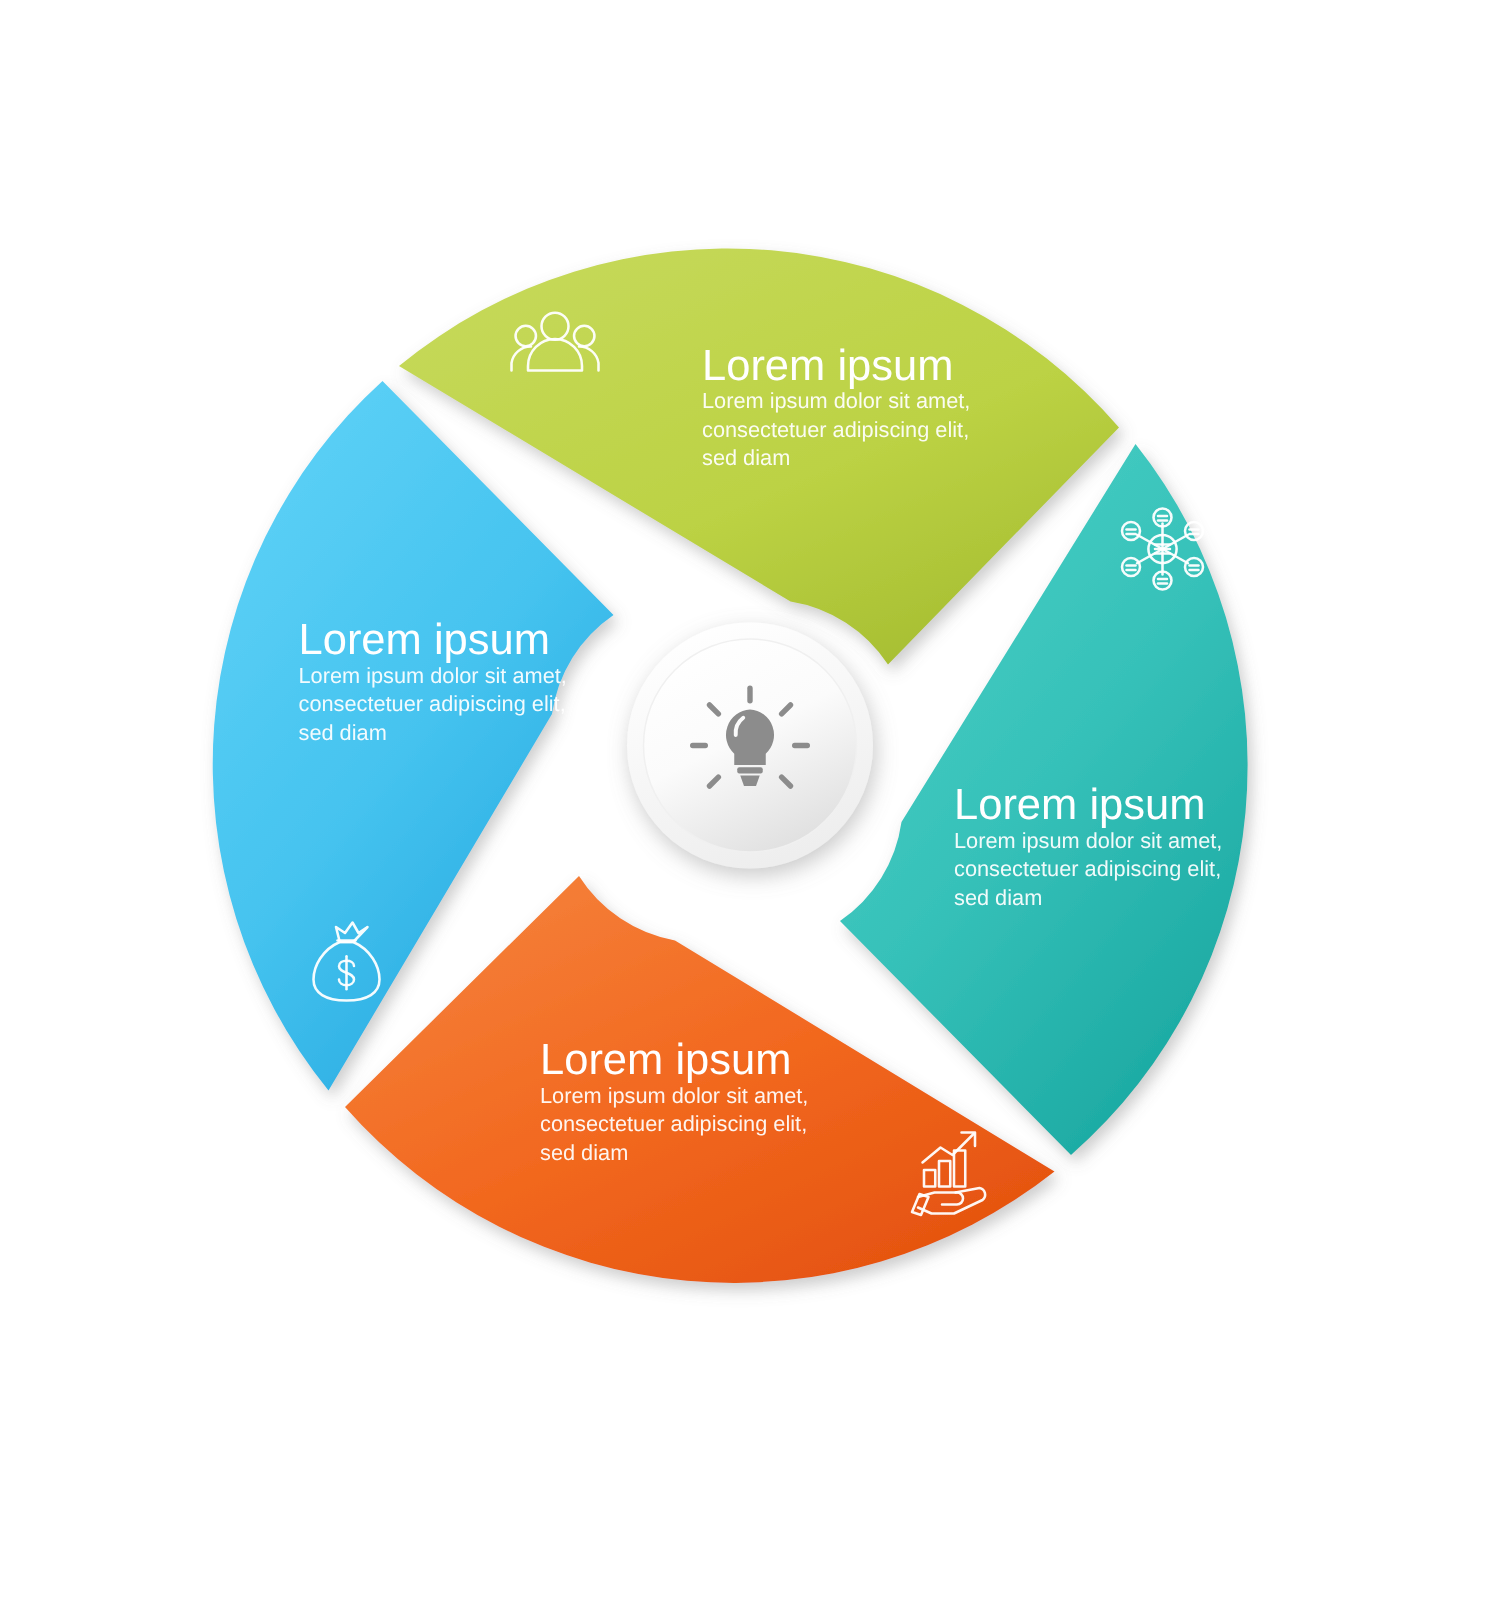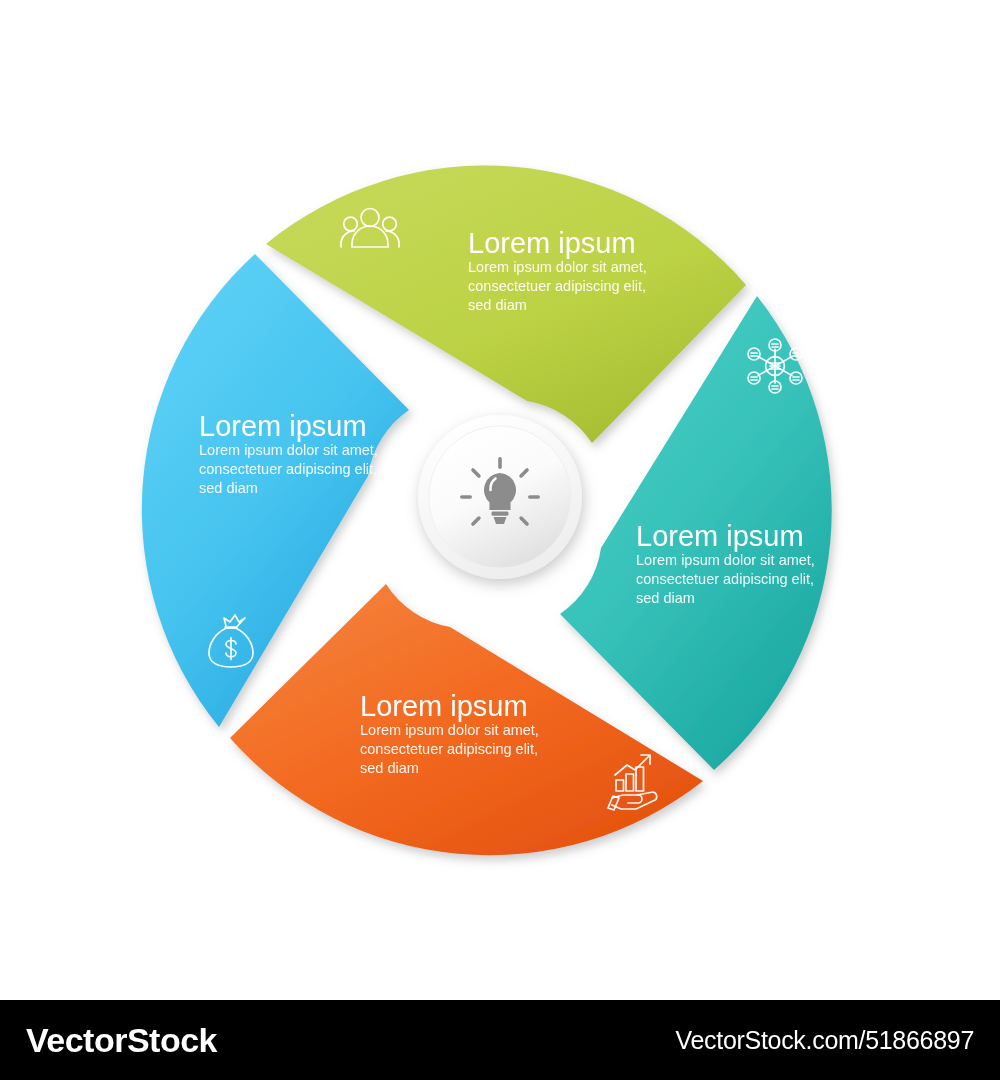--- a/index.html
+++ b/index.html
@@ -264,18 +264,14 @@
           <path d="M -4.5 -18.5 A 13 13 0 0 0 -9.5 -7" fill="none" stroke="#fbfbfb" stroke-width="2.6" stroke-linecap="round"></path>
 
           <rect x="-8.5" y="14.5" width="17" height="4.2" rx="1.4"></rect>
           <path d="M -6.5 20 L 6.5 20 L 4 27 L -4 27 Z"></path>
         </g>
       </g>
     </svg>
 
   </div>
 
-  <div id="footer">
-    <span class="brand">VectorStock</span>
-    <span class="url">VectorStock.com/51866897</span>
-  </div>
 
 </div>
 
 </body></html>

